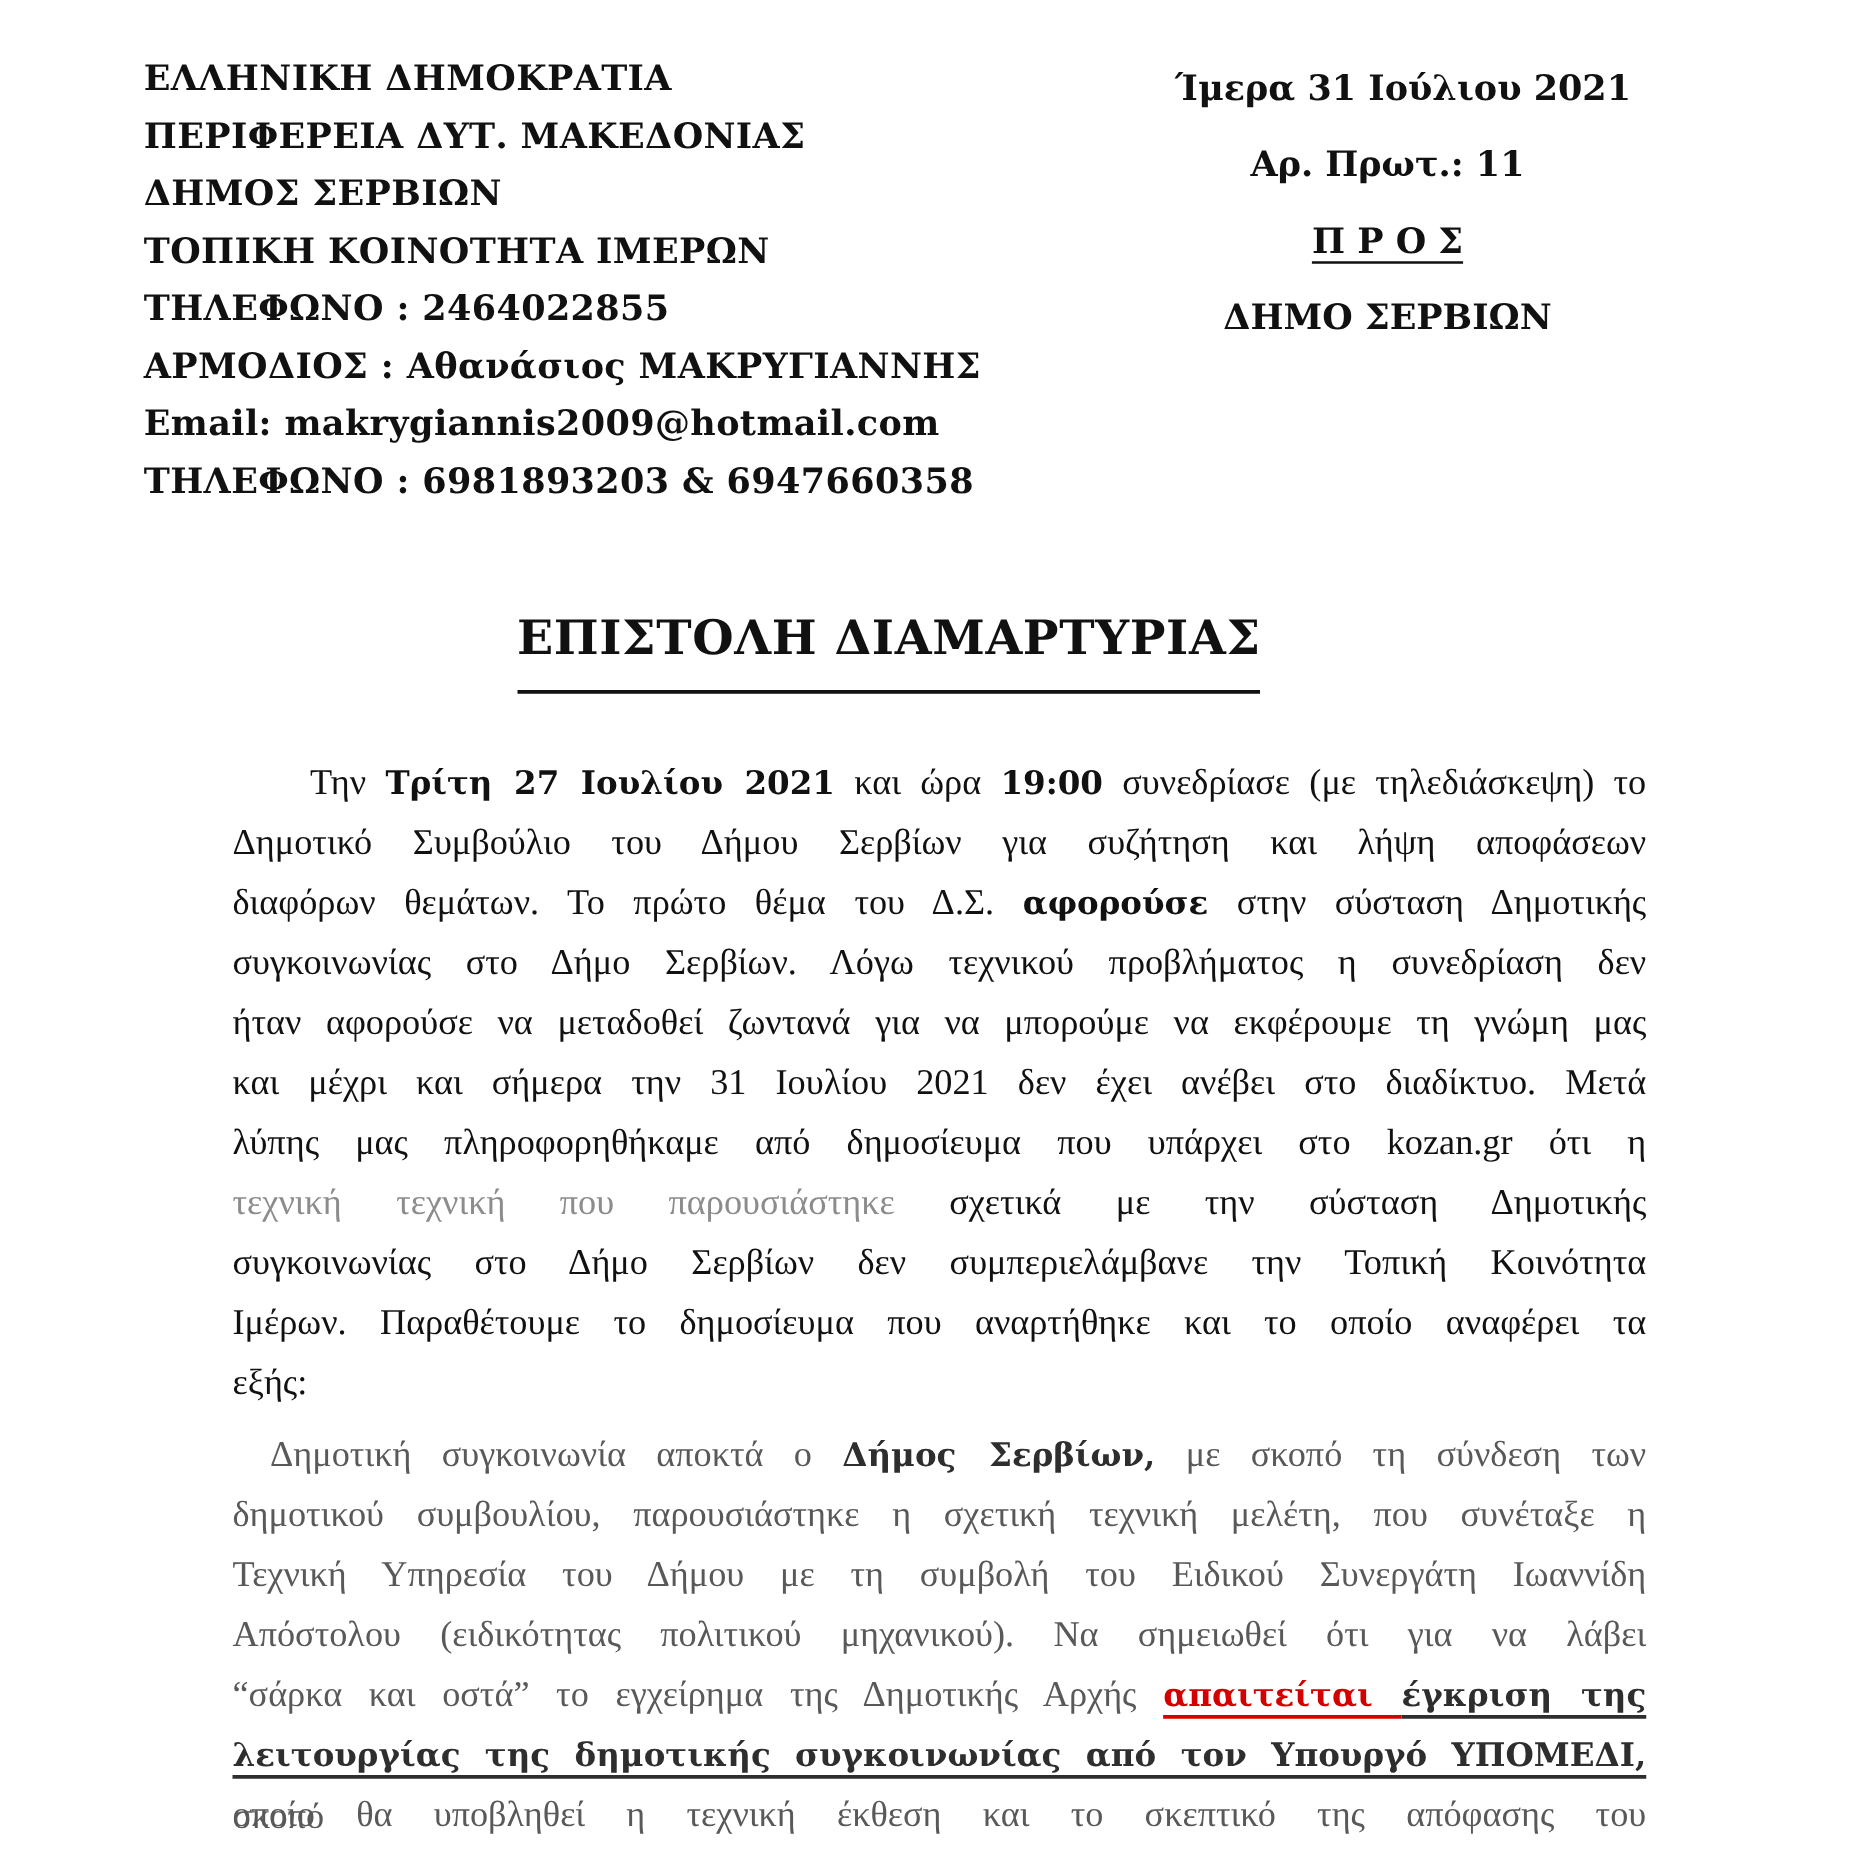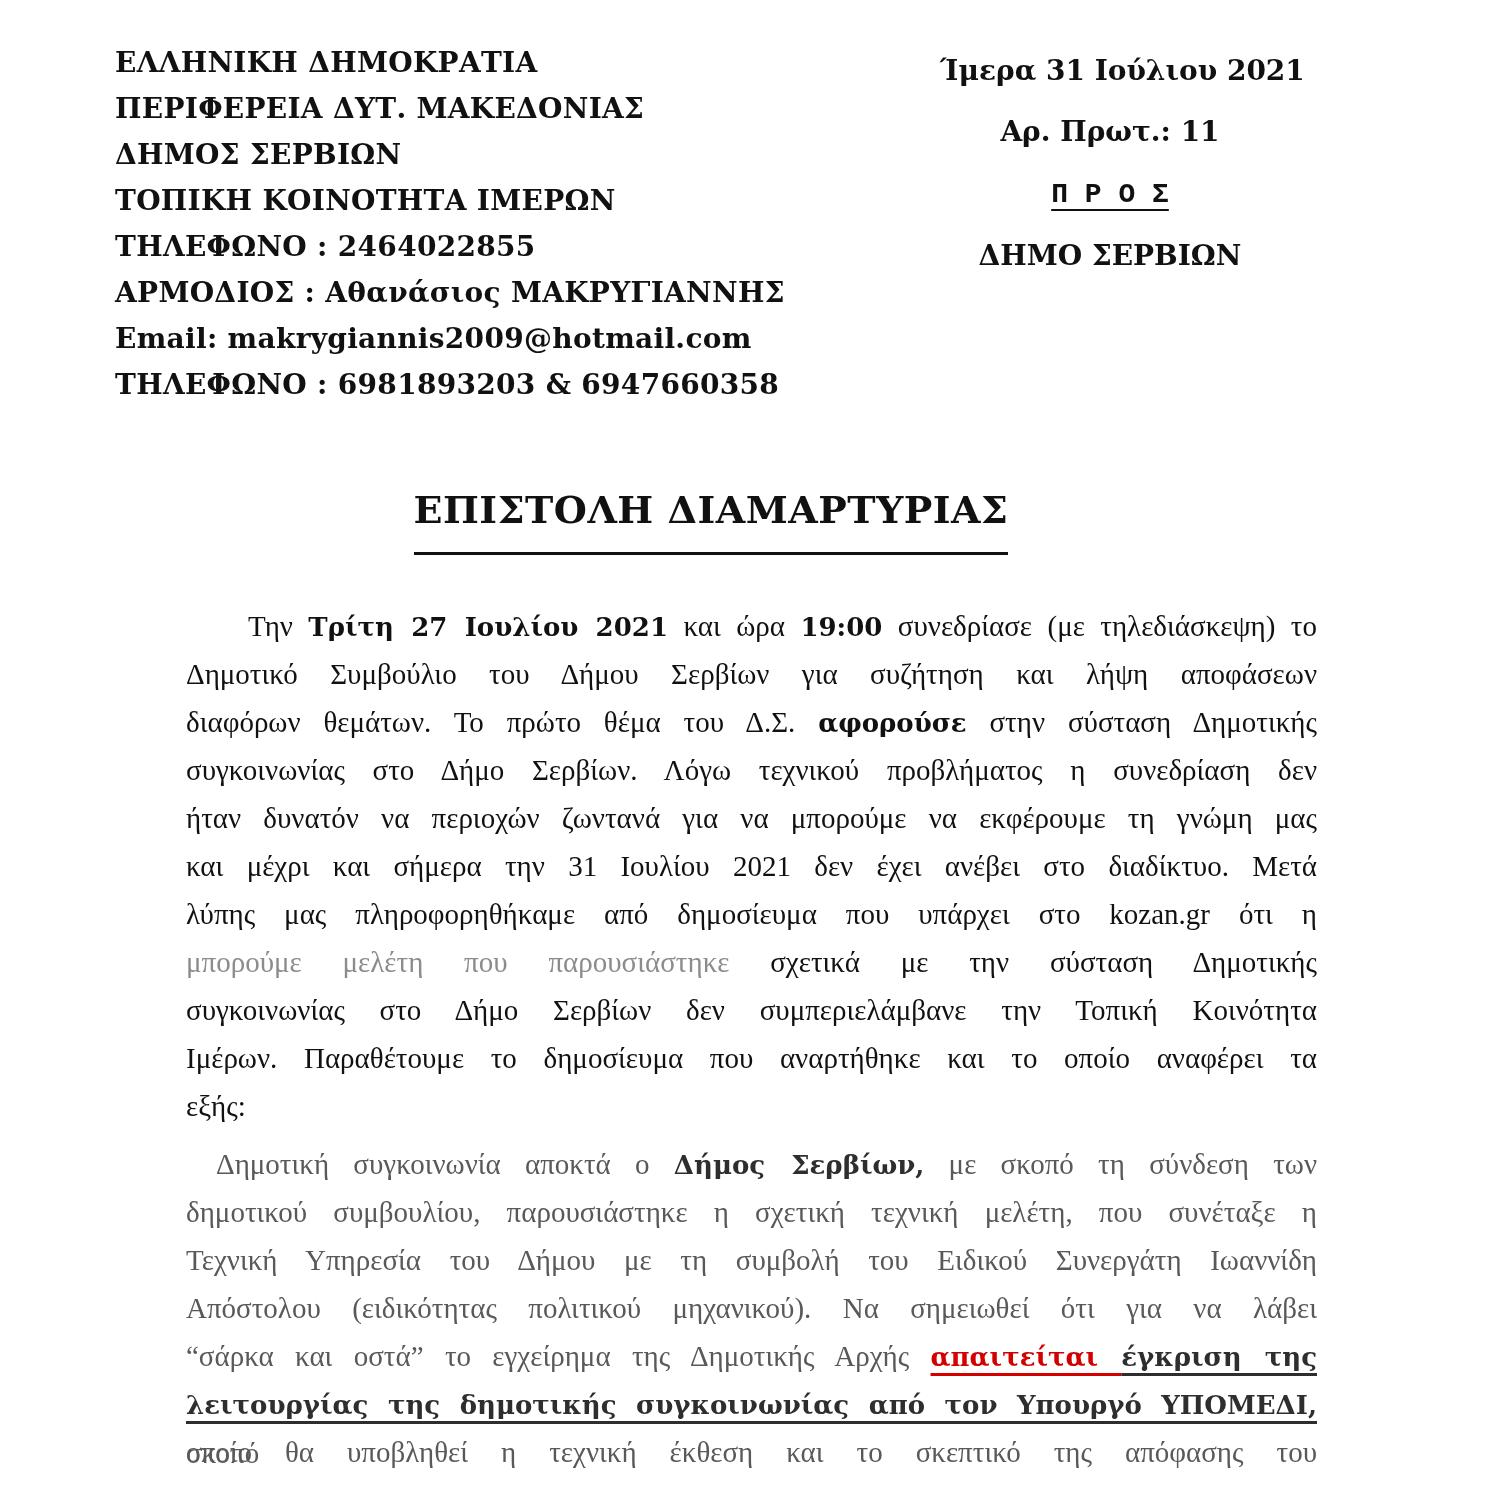--- a/index.html
+++ b/index.html
@@ -27,21 +27,20 @@
     font-family:"DejaVu Serif", serif; font-weight:bold;
     font-size:28px; line-height:61px; text-align:center;
     color:var(--ink, #111111);
     white-space:nowrap;
   }
   .header-right .date-line { text-align:center; }
   .pros-underline {
     text-decoration:underline;
     text-decoration-thickness:2px;
     text-underline-offset:7px;
-    font-family:Liberation Mono, monospace;
   }
   
   .title-row {
     position:absolute; left:105px; top:487px; width:1212px;
     text-align:center;
   }
   .title-row span {
     font-family:"DejaVu Serif", serif; font-weight:bold;
     font-size:38px; color:var(--ink, #111111);
     border-bottom:3px solid var(--ink, #111111);
@@ -111,24 +110,24 @@
   <div class="title-row">
     <span>ΕΠΙΣΤΟΛΗ ΔΙΑΜΑΡΤΥΡΙΑΣ</span>
   </div>
 
   <div class="letter-body">
       <div class="para ">
         <div class="line" style="text-indent: 62px;"><span class="run ">Την </span><span class="run b">Τρίτη 27 Ιουλίου 2021</span><span class="run "> και ώρα </span><span class="run b">19:00</span><span class="run "> συνεδρίασε (με τηλεδιάσκεψη) το</span></div>
         <div class="line"><span class="run ">Δημοτικό Συμβούλιο του Δήμου Σερβίων για συζήτηση και λήψη αποφάσεων</span></div>
         <div class="line"><span class="run ">διαφόρων θεμάτων. Το πρώτο θέμα του Δ.Σ. </span><span class="run b">αφορούσε</span><span class="run "> στην σύσταση Δημοτικής</span></div>
         <div class="line"><span class="run ">συγκοινωνίας στο Δήμο Σερβίων. Λόγω τεχνικού προβλήματος η συνεδρίαση δεν</span></div>
-        <div class="line"><span class="run ">ήταν δυνατόν να περιοχών ζωντανά για να μπορούμε να εκφέρουμε τη γνώμη μας</span></div>
+        <div class="line"><span class="run ">ήταν αφορούσε να μεταδοθεί ζωντανά για να μπορούμε να εκφέρουμε τη γνώμη μας</span></div>
         <div class="line"><span class="run ">και μέχρι και σήμερα την 31 Ιουλίου 2021 δεν έχει ανέβει στο διαδίκτυο. Μετά</span></div>
         <div class="line"><span class="run ">λύπης μας πληροφορηθήκαμε από δημοσίευμα που υπάρχει στο kozan.gr ότι η</span></div>
-        <div class="line"><span class="run g">μπορούμε μελέτη που παρουσιάστηκε</span><span class="run "> σχετικά με την σύσταση Δημοτικής</span></div>
+        <div class="line"><span class="run g">τεχνική τεχνική που παρουσιάστηκε</span><span class="run "> σχετικά με την σύσταση Δημοτικής</span></div>
         <div class="line"><span class="run ">συγκοινωνίας στο Δήμο Σερβίων δεν συμπεριελάμβανε την Τοπική Κοινότητα</span></div>
         <div class="line"><span class="run ">Ιμέρων. Παραθέτουμε το δημοσίευμα που αναρτήθηκε και το οποίο αναφέρει τα</span></div>
         <div class="line lastleft"><span class="run ">εξής:</span></div>
       </div>
       <div class="para quote">
         <div class="line" style="text-indent: 30px;"><span class="run ">Δημοτική συγκοινωνία αποκτά ο </span><span class="run b">Δήμος Σερβίων,</span><span class="run "> με σκοπό τη σύνδεση των</span></div>
         <div class="line"><span class="run ">δημοτικού συμβουλίου, παρουσιάστηκε η σχετική τεχνική μελέτη, που συνέταξε η</span></div>
         <div class="line"><span class="run ">Τεχνική Υπηρεσία του Δήμου με τη συμβολή του Ειδικού Συνεργάτη Ιωαννίδη</span></div>
         <div class="line"><span class="run ">Απόστολου (ειδικότητας πολιτικού μηχανικού). Να σημειωθεί ότι για να λάβει</span></div>
         <div class="line"><span class="run ">“σάρκα και οστά” το εγχείρημα της Δημοτικής Αρχής </span><span class="run r">απαιτείται </span><span class="run u">έγκριση της</span></div>

